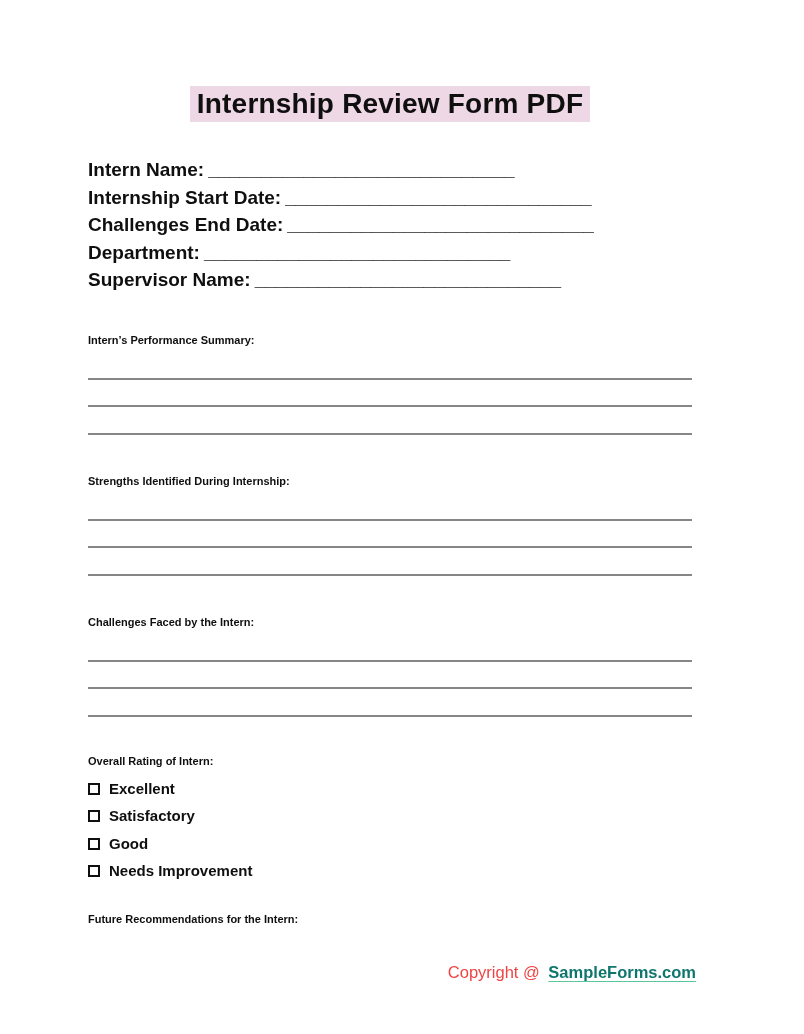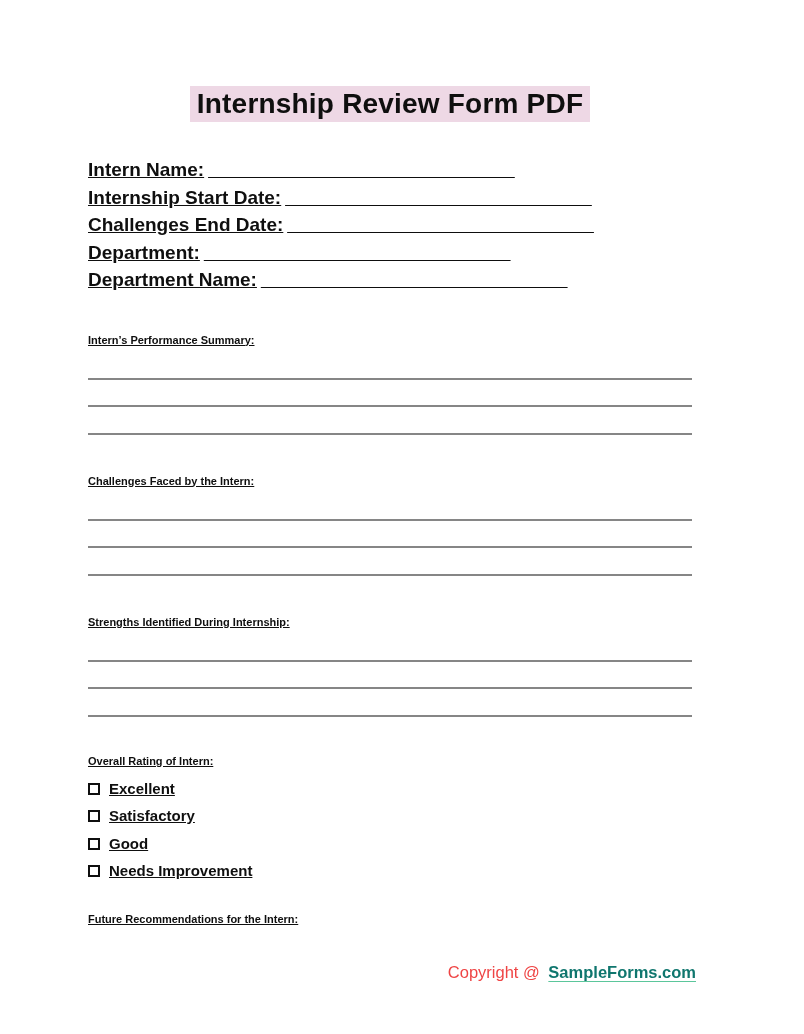--- a/index.html
+++ b/index.html
@@ -5,21 +5,20 @@
   * { margin: 0; padding: 0; box-sizing: border-box; }
   html, body { background: #ffffff; }
   .page {
     position: relative;
     width: 788px;
     height: 1034px;
     background: #ffffff;
     font-family: "Liberation Sans", sans-serif;
     color: #0f0f0f;
     overflow: hidden;
-    text-decoration: underline;
   }
   .content {
     padding: 86px 96px 0 88px;
   }
   .title-row {
     text-align: center;
     height: 36px;
   }
   .title-highlight {
     display: inline-block;
@@ -104,44 +103,44 @@
       <div class="field-row">
         <span>Internship Start Date:</span><span class="field-blank">_____________________________</span>
       </div>
       <div class="field-row">
         <span>Challenges End Date:</span><span class="field-blank">_____________________________</span>
       </div>
       <div class="field-row">
         <span>Department:</span><span class="field-blank">_____________________________</span>
       </div>
       <div class="field-row">
-        <span>Department Name:</span><span class="field-blank">_____________________________</span>
+        <span>Supervisor Name:</span><span class="field-blank">_____________________________</span>
       </div>
     </div>
 
     <div class="section">
       <div class="section-heading">Intern’s Performance Summary:</div>
       <div class="rules">
         <div class="rule first"></div>
         <div class="rule"></div>
         <div class="rule"></div>
       </div>
     </div>
 
     <div class="section">
-      <div class="section-heading">Challenges Faced by the Intern:</div>
+      <div class="section-heading">Strengths Identified During Internship:</div>
       <div class="rules">
         <div class="rule first"></div>
         <div class="rule"></div>
         <div class="rule"></div>
       </div>
     </div>
 
     <div class="section">
-      <div class="section-heading">Strengths Identified During Internship:</div>
+      <div class="section-heading">Challenges Faced by the Intern:</div>
       <div class="rules">
         <div class="rule first"></div>
         <div class="rule"></div>
         <div class="rule"></div>
       </div>
     </div>
 
     <div class="rating">
       <div class="group-heading">Overall Rating of Intern:</div>
       <div class="option-row">

